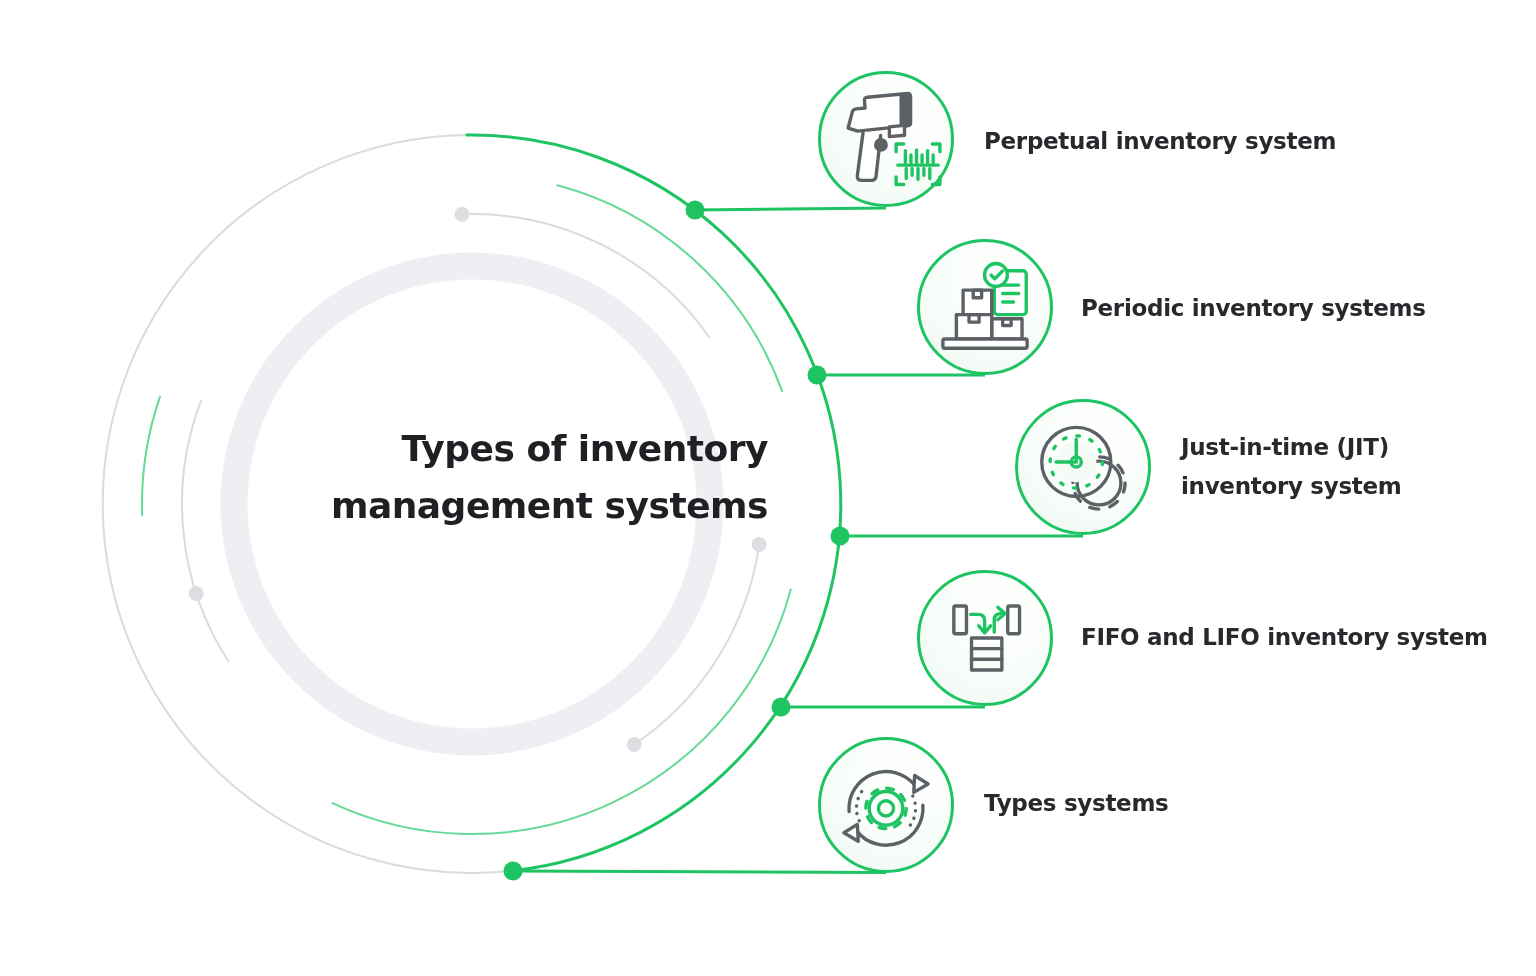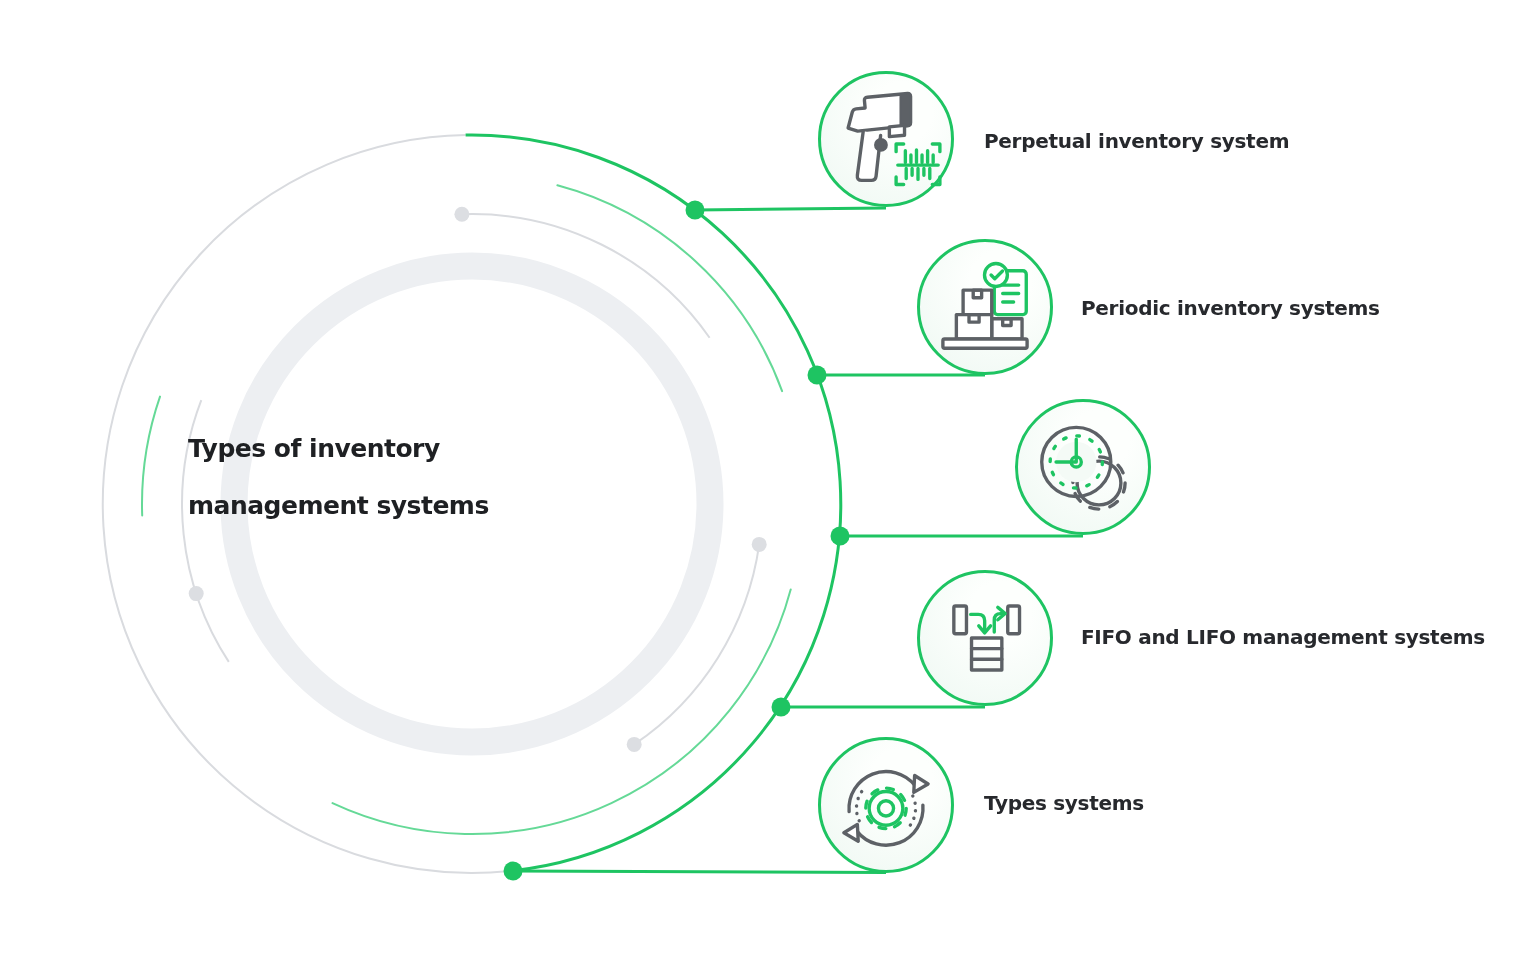--- a/index.html
+++ b/index.html
@@ -18,31 +18,31 @@
   .stage{position:absolute;left:0;top:0;width:1536px;height:976px;background:#fff;}
   .bg-svg{position:absolute;left:0;top:0}
   .bg-ring{stroke:var(--ring);stroke-width:27;fill:none}
   .bg-gray-line{stroke:var(--gray-line);stroke-width:2;fill:none}
   .bg-green-soft{stroke:var(--green-soft);stroke-width:2;fill:none;stroke-linecap:round}
   .bg-green-arc{stroke:var(--green);stroke-width:3;fill:none}
   .conn{stroke:var(--green);stroke-width:3;fill:none}
   .node-dot{fill:var(--green)}
   .gray-dot{fill:var(--gray-dot)}
 
-  .title{position:absolute;left:188px;top:477px;width:600px;transform:translateY(-50%);
-    text-align:left;font-size:25px;font-weight:700;line-height:57px;color:var(--text);
+  .title{position:absolute;left:168px;top:477px;width:600px;transform:translateY(-50%);
+    text-align:right;font-size:36px;font-weight:700;line-height:57px;color:var(--text);
     letter-spacing:-0.5px;white-space:pre-line}
 
   .icon-circle{position:absolute;width:136px;height:136px;border-radius:50%;
     border:3px solid var(--green);
     background:radial-gradient(circle at 62% 30%, #fdfffd 25%, #eef8f2 100%);
     display:flex;align-items:center;justify-content:center}
   .icon-circle svg{width:128px;height:128px}
 
-  .label{position:absolute;transform:translateY(-50%);font-size:20px;font-weight:700;
+  .label{position:absolute;transform:translateY(-50%);font-size:23px;font-weight:700;
     color:var(--label);letter-spacing:-0.3px;line-height:39px;white-space:pre-line}
 
   
   .ig{stroke:var(--gray-icon);stroke-width:2;fill:none;stroke-linecap:round;stroke-linejoin:round}
   .igw{stroke:var(--gray-icon);stroke-width:2;fill:#ffffff;stroke-linecap:round;stroke-linejoin:round}
   .igd{fill:var(--gray-icon);stroke:var(--gray-icon);stroke-width:1;stroke-linejoin:round}
   .ign{stroke:var(--green);stroke-width:2;fill:none;stroke-linecap:round;stroke-linejoin:round}
   .ignw{stroke:var(--green);stroke-width:2;fill:#ffffff;stroke-linecap:round;stroke-linejoin:round}
   .mask{fill:#f4faf6;stroke:none}
 </style>
@@ -124,34 +124,36 @@
     <svg viewBox="0 0 76 76">
       <circle class="ig" cx="47.5" cy="47.5" r="15.5" stroke-width="6.5" stroke-dasharray="5.4 6.77" stroke-linecap="butt"></circle>
       <circle class="ig" cx="47.5" cy="47.5" r="13"></circle>
       <circle cx="34" cy="35" r="20.5" class="ig" fill="#f4faf6"></circle>
       <circle class="ign" cx="34" cy="35" r="15.5" stroke-dasharray="1.6 6.5" stroke-linecap="butt"></circle>
       <circle class="mask" cx="34" cy="35" r="12"></circle>
       <path class="ign" d="M34,35 V21.5 M34,35 H22" stroke-width="2.2"></path>
       <circle class="ign" cx="34" cy="35" r="3" fill="#f4faf6"></circle>
     </svg>
   </div>
+  <div class="label" style="left:1181px;top:467px">Just-in-time (JIT)
+inventory system</div>
 
   <div class="icon-circle" style="left:917px;top:570px">
     <svg viewBox="0 0 76 76">
       <rect class="ig" x="19.5" y="19" width="7.5" height="16.5" rx="1"></rect>
       <rect class="ig" x="51.5" y="19" width="7" height="16.5" rx="1"></rect>
       <rect class="ig" x="30" y="38" width="18" height="19"></rect>
       <path class="ig" d="M30,44.3 h18 M30,50.6 h18"></path>
       <path class="ign" d="M29.5,24 h4.5 q3.8,0 3.8,3.8 v6.2"></path>
       <path class="ign" d="M34.3,30.8 l3.5,4.2 l3.5,-4.2"></path>
       <path class="ign" d="M43.5,34.5 v-7.2 q0,-3.8 3.8,-3.8 h1.2"></path>
       <path class="ign" d="M45.6,19.8 l4.4,3.7 l-4.4,3.7"></path>
     </svg>
   </div>
-  <div class="label" style="left:1081px;top:637px">FIFO and LIFO management systems</div>
+  <div class="label" style="left:1081px;top:637px">FIFO and LIFO inventory system</div>
 
   <div class="icon-circle" style="left:818px;top:737px">
     <svg viewBox="0 0 76 76">
       <path class="ig" d="M16.1,41.9 A22,22 0 0 1 55.3,26.5"></path>
       <path class="igw" d="M55,20.5 L63,25.5 L54.5,30.5 Z" fill="#f4faf6"></path>
       <path class="ig" d="M59.9,38.1 A22,22 0 0 1 20.7,53.5"></path>
       <path class="igw" d="M21,49.5 L13,54.5 L21.5,59.5 Z" fill="#f4faf6"></path>
       <path class="ig" d="M53.9,32.6 A17.5,17.5 0 0 1 50.4,52.4" stroke-dasharray="0.1 4.4" stroke-width="2.4"></path>
       <path class="ig" d="M22.1,47.4 A17.5,17.5 0 0 1 25.6,27.6" stroke-dasharray="0.1 4.4" stroke-width="2.4"></path>
       <circle class="ign" cx="38" cy="40" r="12" stroke-width="5" stroke-dasharray="4.1 5.32" stroke-linecap="butt"></circle>

